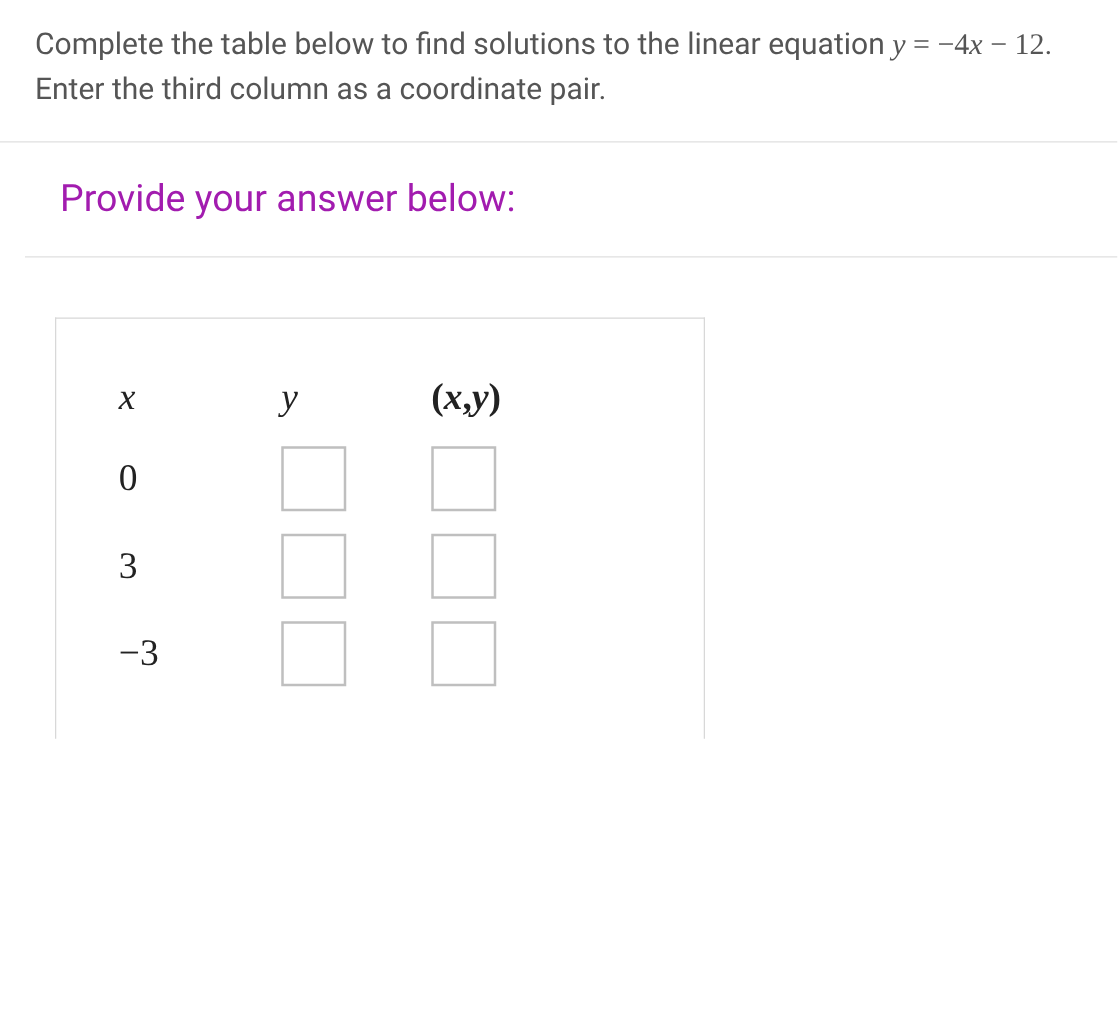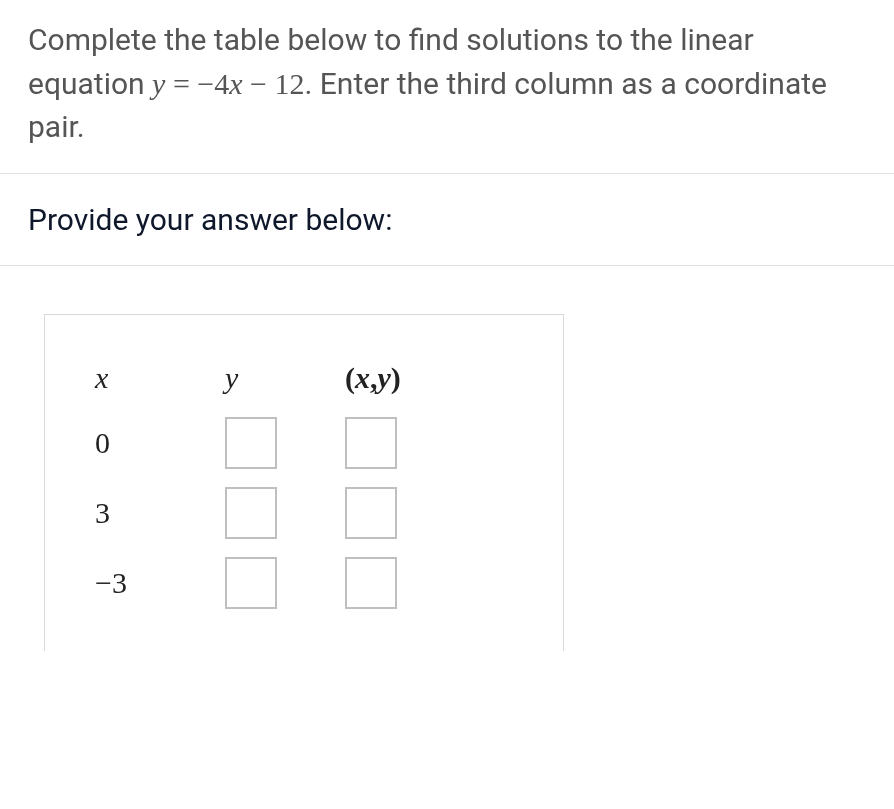--- a/index.html
+++ b/index.html
@@ -8,38 +8,39 @@
   body {
     margin: 0;
     padding: 0;
     font-family: -apple-system, BlinkMacSystemFont, "Segoe UI", Roboto, Helvetica, Arial, sans-serif;
     background: #ffffff;
     color: #4a4a4a;
     width: 894px;
   }
   .instruction-block {
     padding: 18px 28px 24px 28px;
-    font-size: 30px;
+    font-size: 24px;
     line-height: 1.45;
     color: #555;
     border-bottom: 1px solid #e0e0e0;
   }
   .math {
     font-family: "Times New Roman", Times, serif;
     font-style: italic;
   }
   .math-upright {
     font-family: "Times New Roman", Times, serif;
     font-style: normal;
   }
   .answer-prompt {
     padding: 28px 28px 28px 28px;
     font-size: 30px;
-    color: #0f172a;
+    color: #a21caf;
     border-bottom: 1px solid #e0e0e0;
+    margin-left: 20px;
   }
   .table-wrap {
     padding: 48px 28px 28px 44px;
   }
   .answer-table {
     border: 1px solid #d8d8d8;
     padding: 36px 38px 30px 46px;
     width: 520px;
     border-bottom: none;
   }

